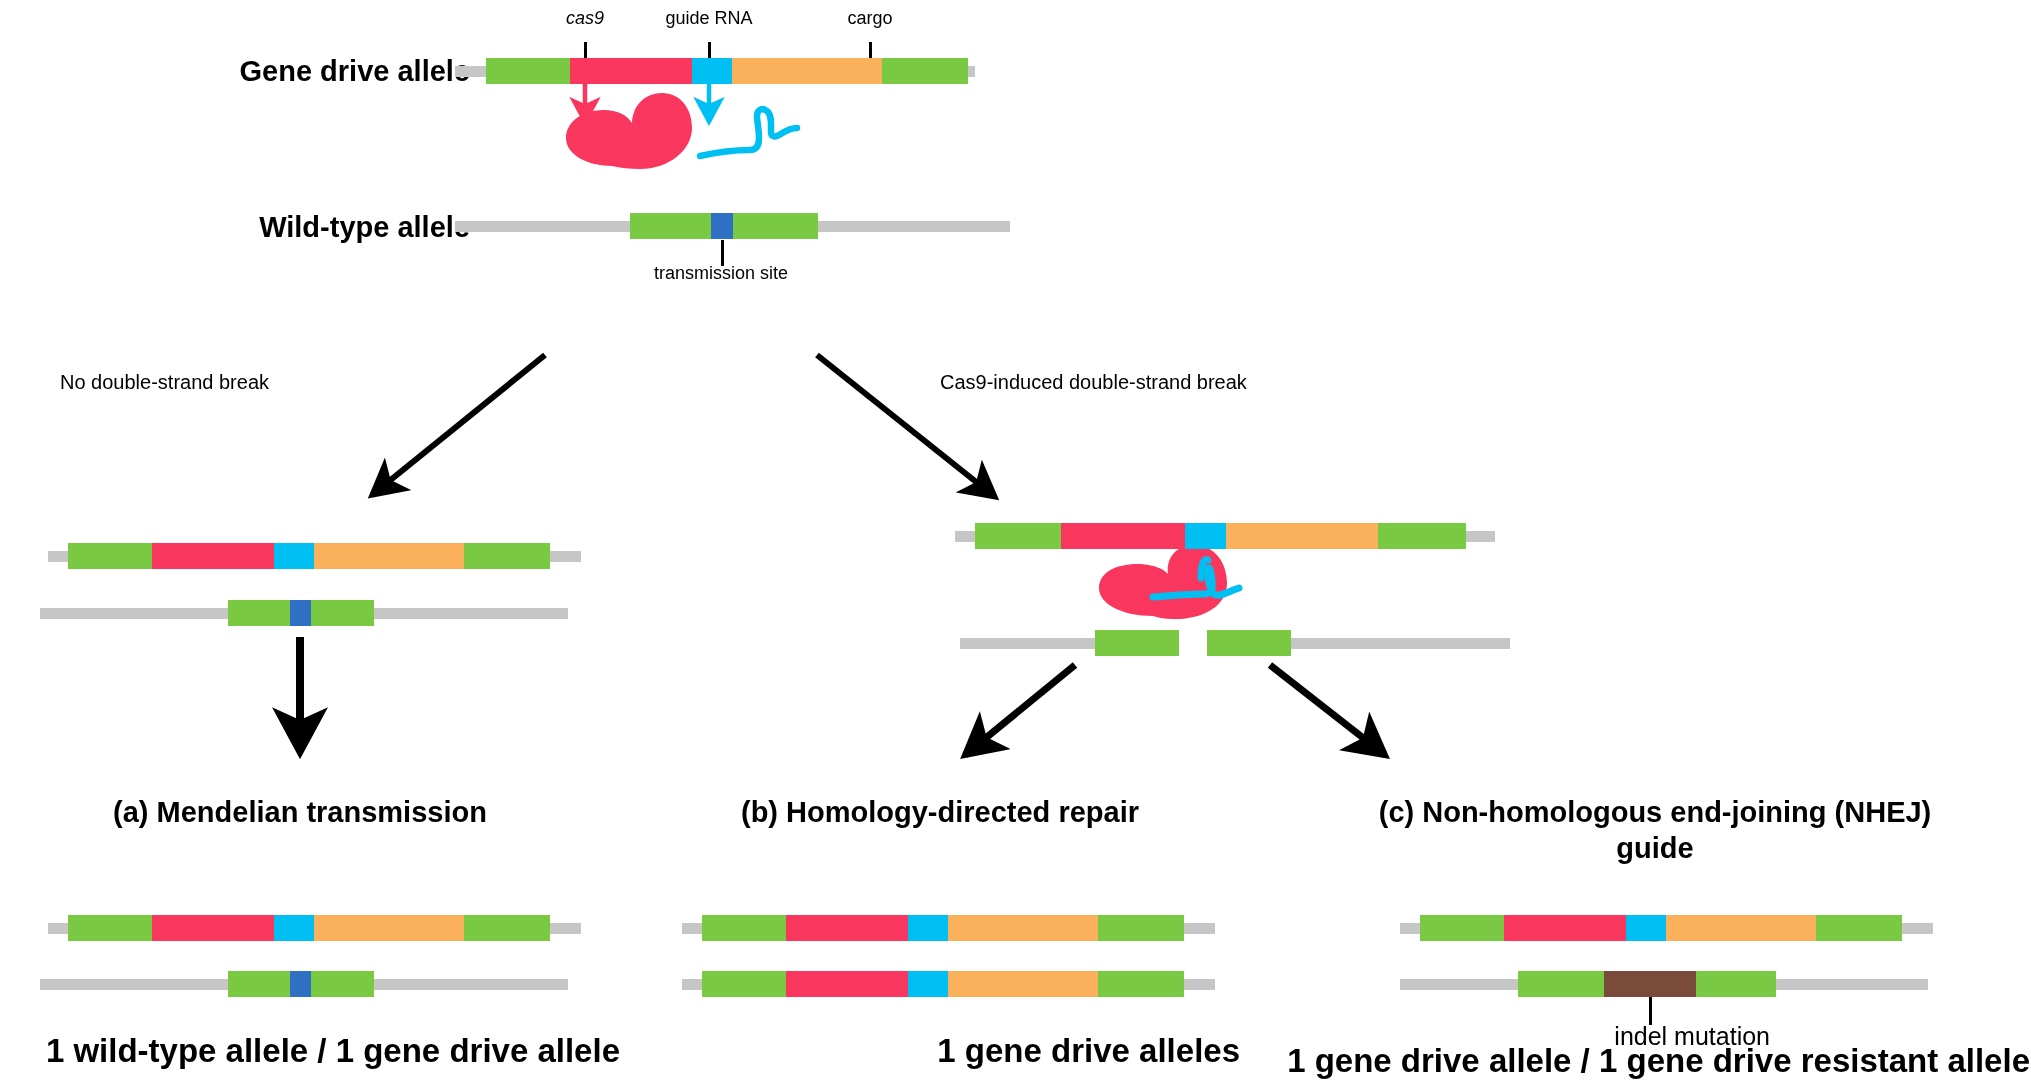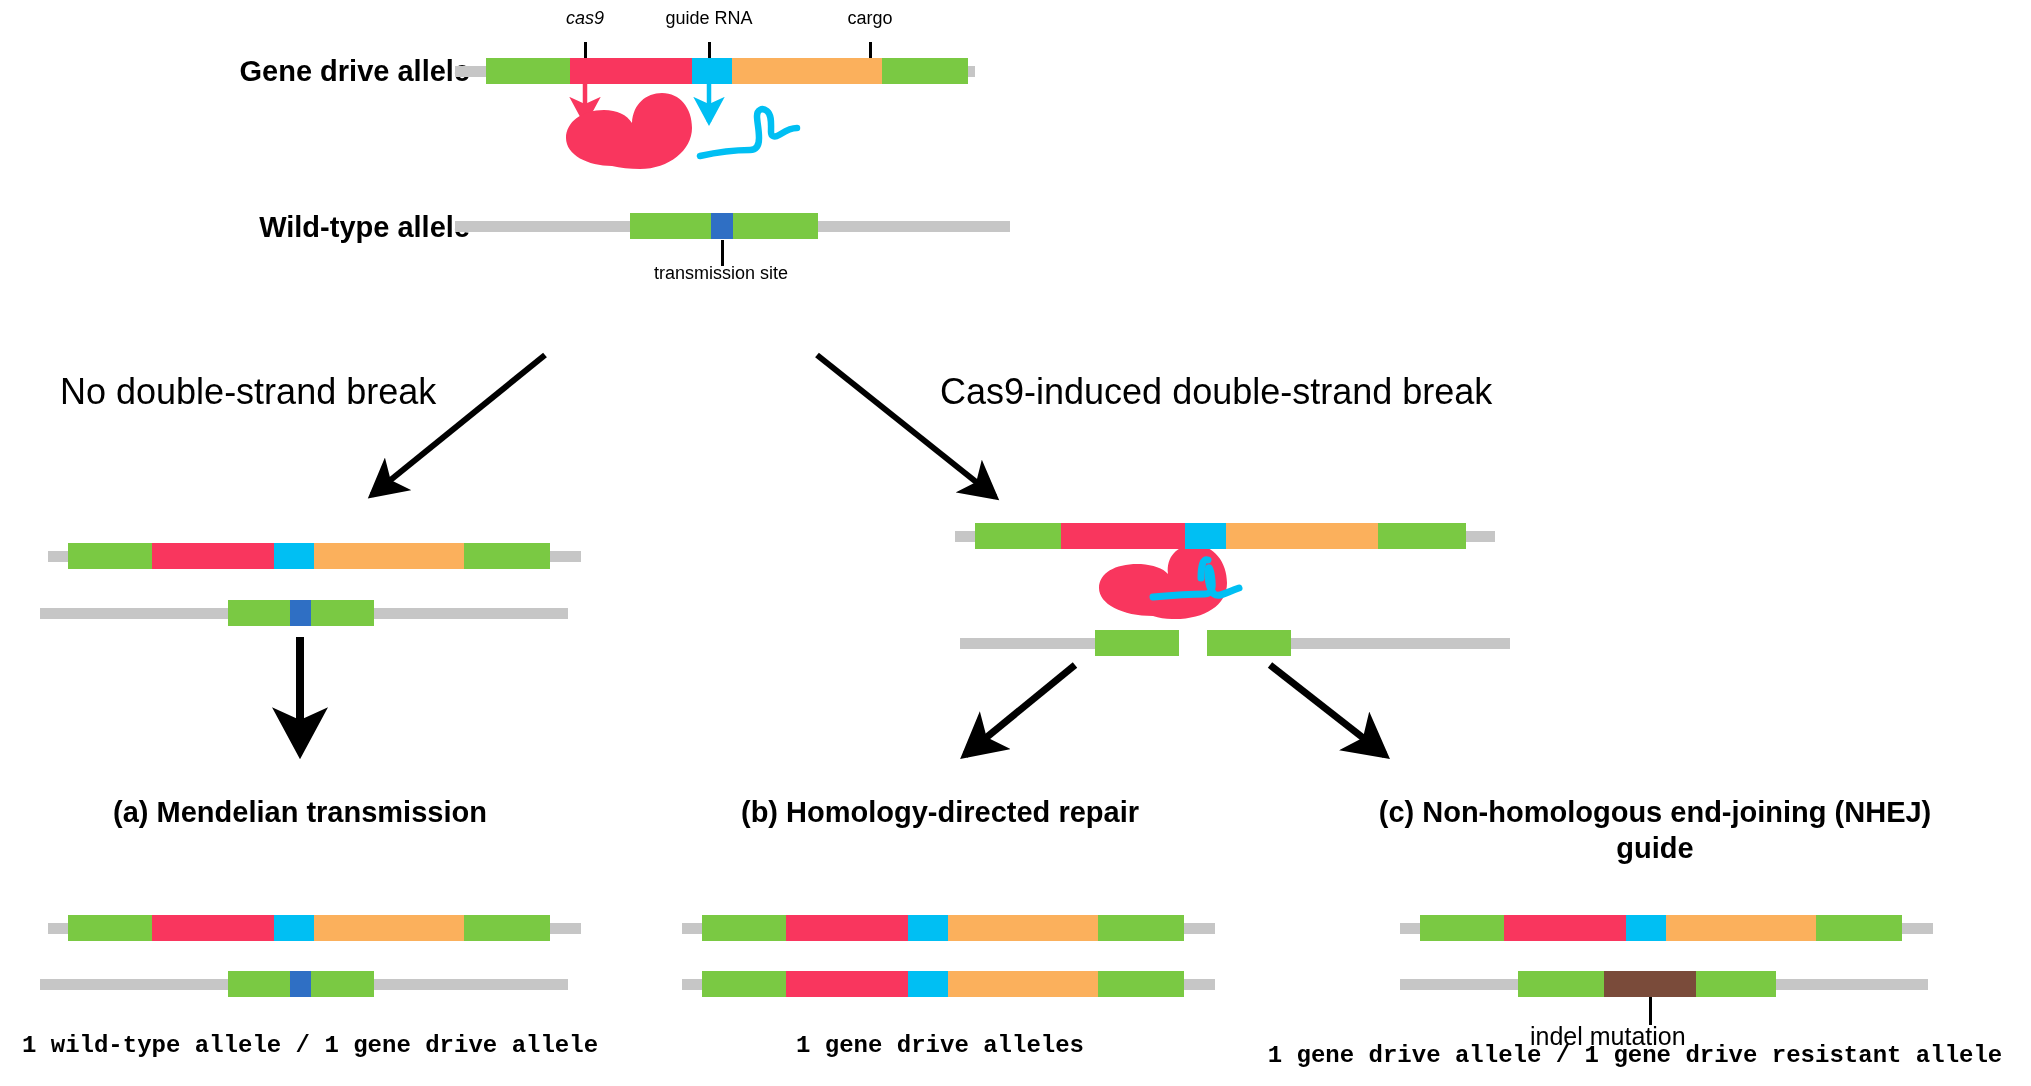--- a/index.html
+++ b/index.html
@@ -30,36 +30,35 @@
     font-size: 29px;
     font-weight: bold;
     text-align: right;
   }
   .lbl-part {          
     font-size: 18px;
     text-align: center;
   }
   .lbl-part.ital { font-style: italic; }
   .lbl-path {          
-    font-size: 36px;
+    font-size: 20px;
   }
   .lbl-panel {         
     font-size: 29px;
     font-weight: bold;
     text-align: center;
   }
   .lbl-result {        
-    font-size: 24px;
+    font-size: 33px;
     font-weight: bold;
-    text-align: center;
-    font-family: Liberation Mono, monospace;
+    text-align: right;
   }
   .lbl-indel {
     font-size: 25px;
-    text-align: left;
+    text-align: right;
   }
 
   
   .chrom {             
     position: absolute;
     background: #c6c6c6;
     height: 11px;
   }
   .seg {
     position: absolute;

